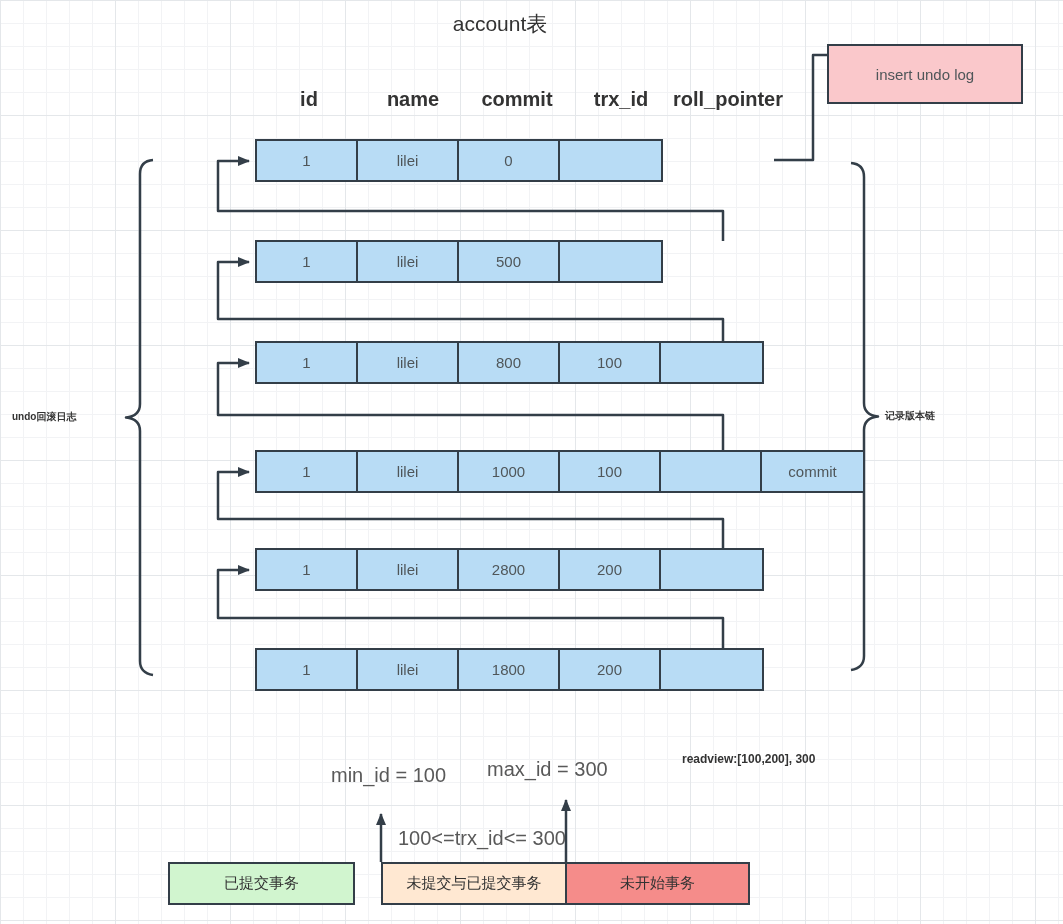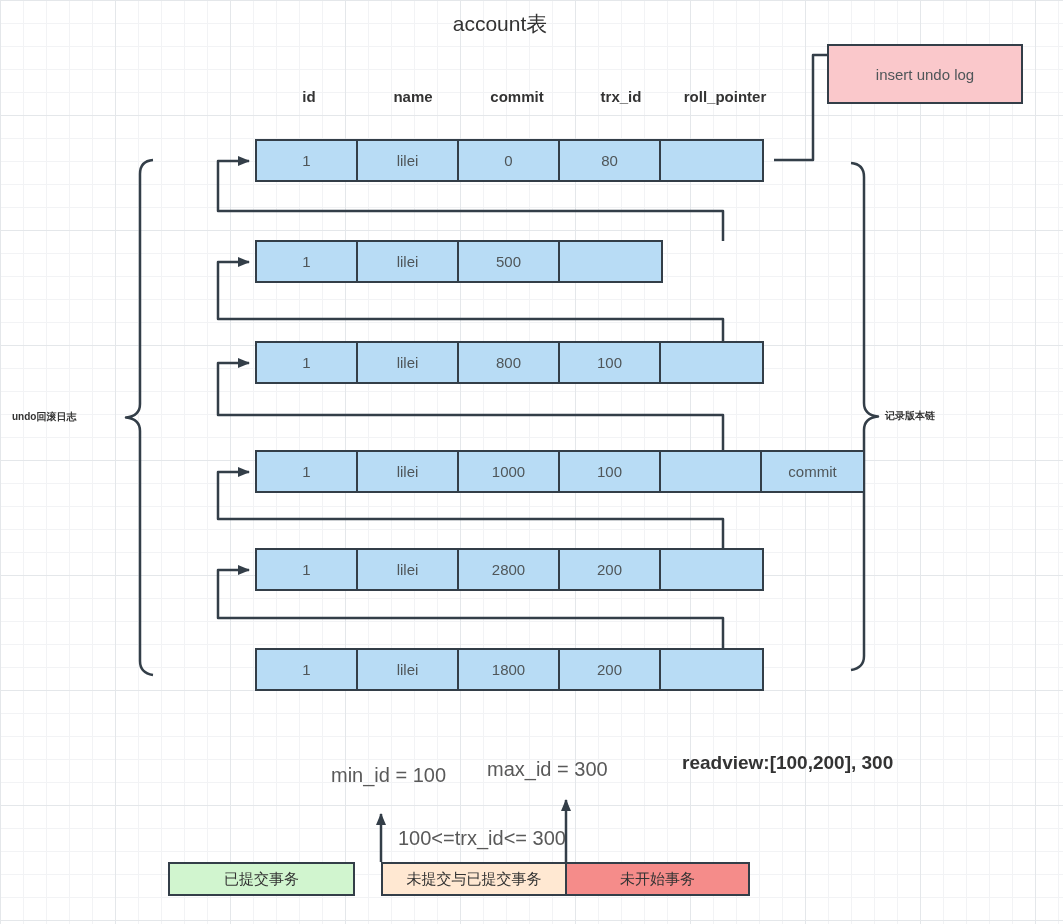--- a/index.html
+++ b/index.html
@@ -12,34 +12,34 @@
       linear-gradient(90deg,#e4e7ea 1px, transparent 1px),
       linear-gradient(#f2f3f5 1px, transparent 1px),
       linear-gradient(90deg,#f2f3f5 1px, transparent 1px);
     background-size:115px 115px,115px 115px,23px 23px,23px 23px;
   }
   .abs{position:absolute;}
   svg.overlay{position:absolute;left:0;top:0;pointer-events:none;}
   .diagram-title{left:430px;top:10px;width:140px;text-align:center;
     font-size:21px;font-weight:normal;color:#333;}
   .headers{left:257px;top:88px;width:521px;display:flex;}
-  .headers span{width:104px;text-align:center;font-size:15px;font-weight:bold;color:#333;}
+  .headers span{width:104px;text-align:center;font-size:20px;font-weight:bold;color:#333;}
   .row{left:255px;display:flex;height:43px;box-sizing:border-box;
     border:2.5px solid #333e48;background:#b8dcf5;}
   .cell{width:101px;flex:none;border-right:2.5px solid #333e48;
     display:flex;align-items:center;justify-content:center;
     font-size:15px;color:#4f5659;box-sizing:border-box;}
   .cell:last-child{border-right:none;}
   .note-box{box-sizing:border-box;border:2.5px solid #333e48;
     display:flex;align-items:center;justify-content:center;font-size:15px;color:#4f5659;}
   .insert-box{left:827px;top:32px;width:196px;height:60px;background:#fac8cb;margin-top:12px;}
-  .legend-box{top:862px;height:34px;color:#333;}
+  .legend-box{top:862px;height:43px;color:#333;}
   .brace-label{font-size:10px;font-weight:bold;color:#333;white-space:nowrap;}
   .small-note{font-size:20px;color:#595959;white-space:nowrap;}
-  .readview-note{font-size:19px;font-weight:bold;color:#333;white-space:nowrap;}
+  .readview-note{font-size:12px;font-weight:bold;color:#333;white-space:nowrap;}
 </style>
 </head>
 <body>
 
 <div class="canvas">
 
   <svg class="overlay" width="1063" height="924">
     <defs>
       <marker id="ah" markerUnits="userSpaceOnUse" markerWidth="14" markerHeight="12" refX="11" refY="5" orient="auto">
         <path d="M0,0 L12,5 L0,10 Z" fill="#333e48"></path>
@@ -65,21 +65,20 @@
     <span>name</span>
     <span>commit</span>
     <span>trx_id</span>
     <span>roll_pointer</span>
   </div>
 
   <div class="abs row" style="top:139px">
     <div class="cell">1</div>
     <div class="cell">lilei</div>
     <div class="cell">0</div>
-    <div class="cell">80</div>
     <div class="cell"></div>
   </div>
 
   <div class="abs row" style="top:240px">
     <div class="cell">1</div>
     <div class="cell">lilei</div>
     <div class="cell">500</div>
     <div class="cell"></div>
   </div>
 

